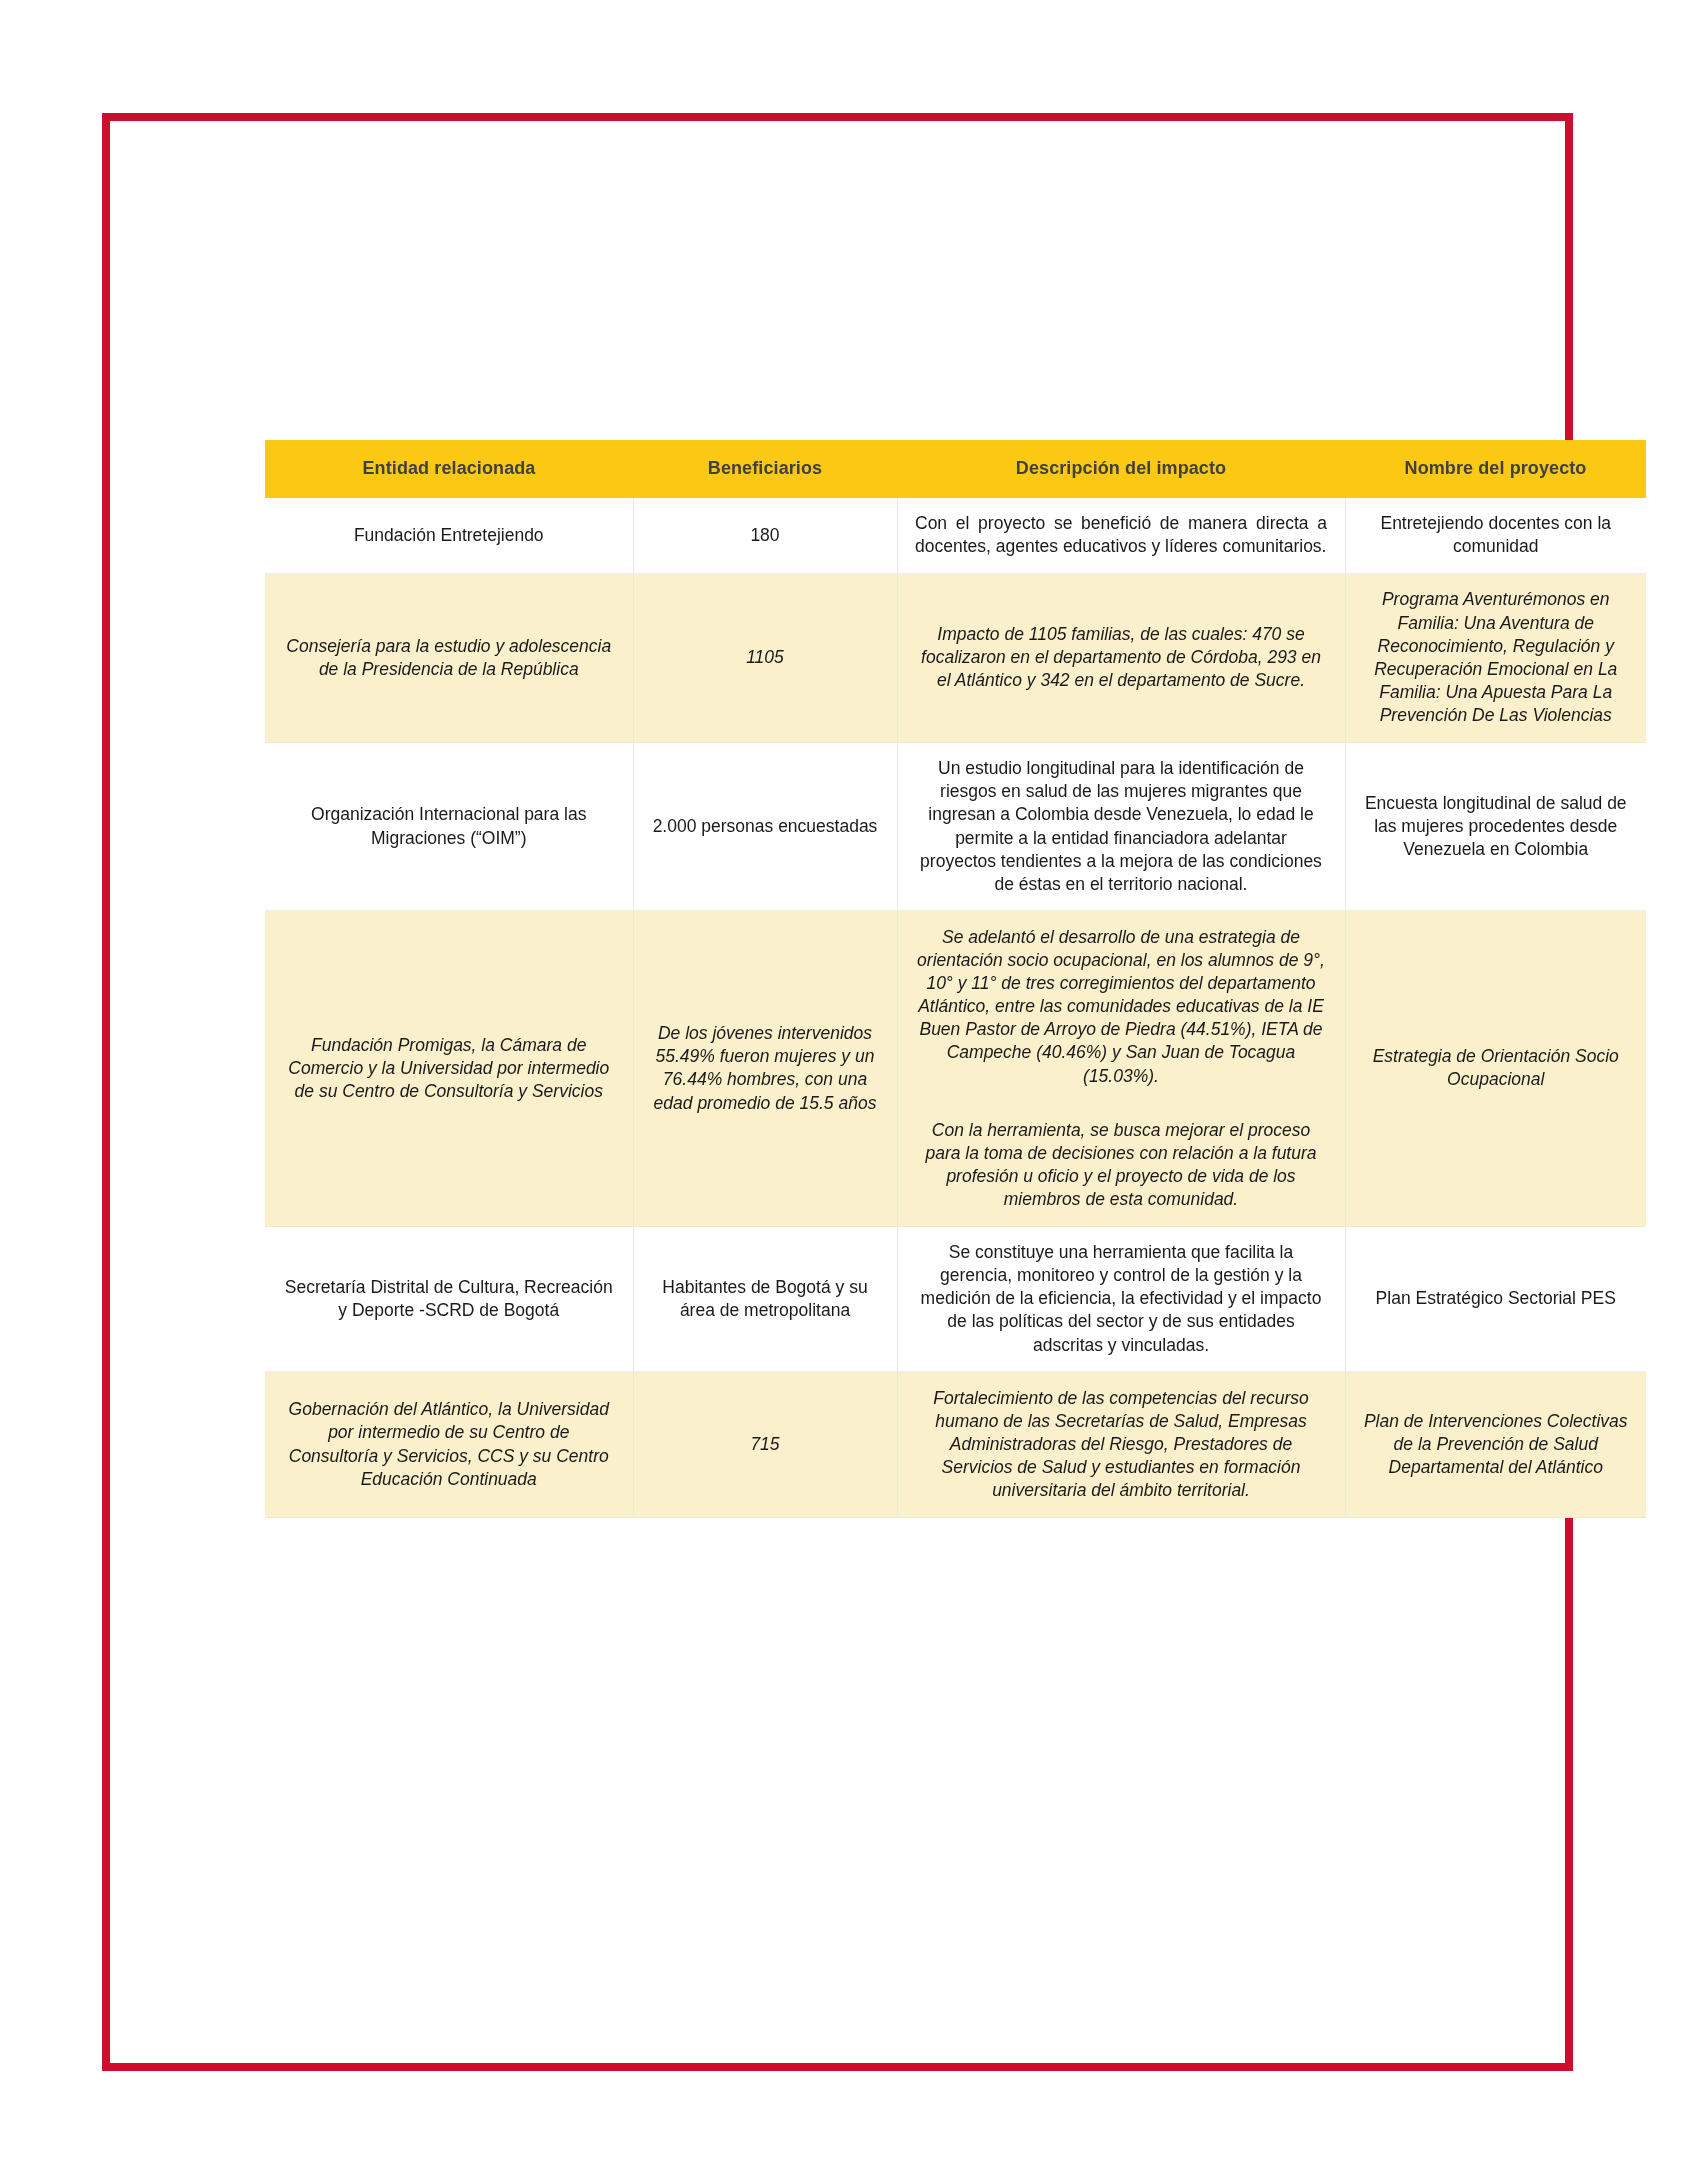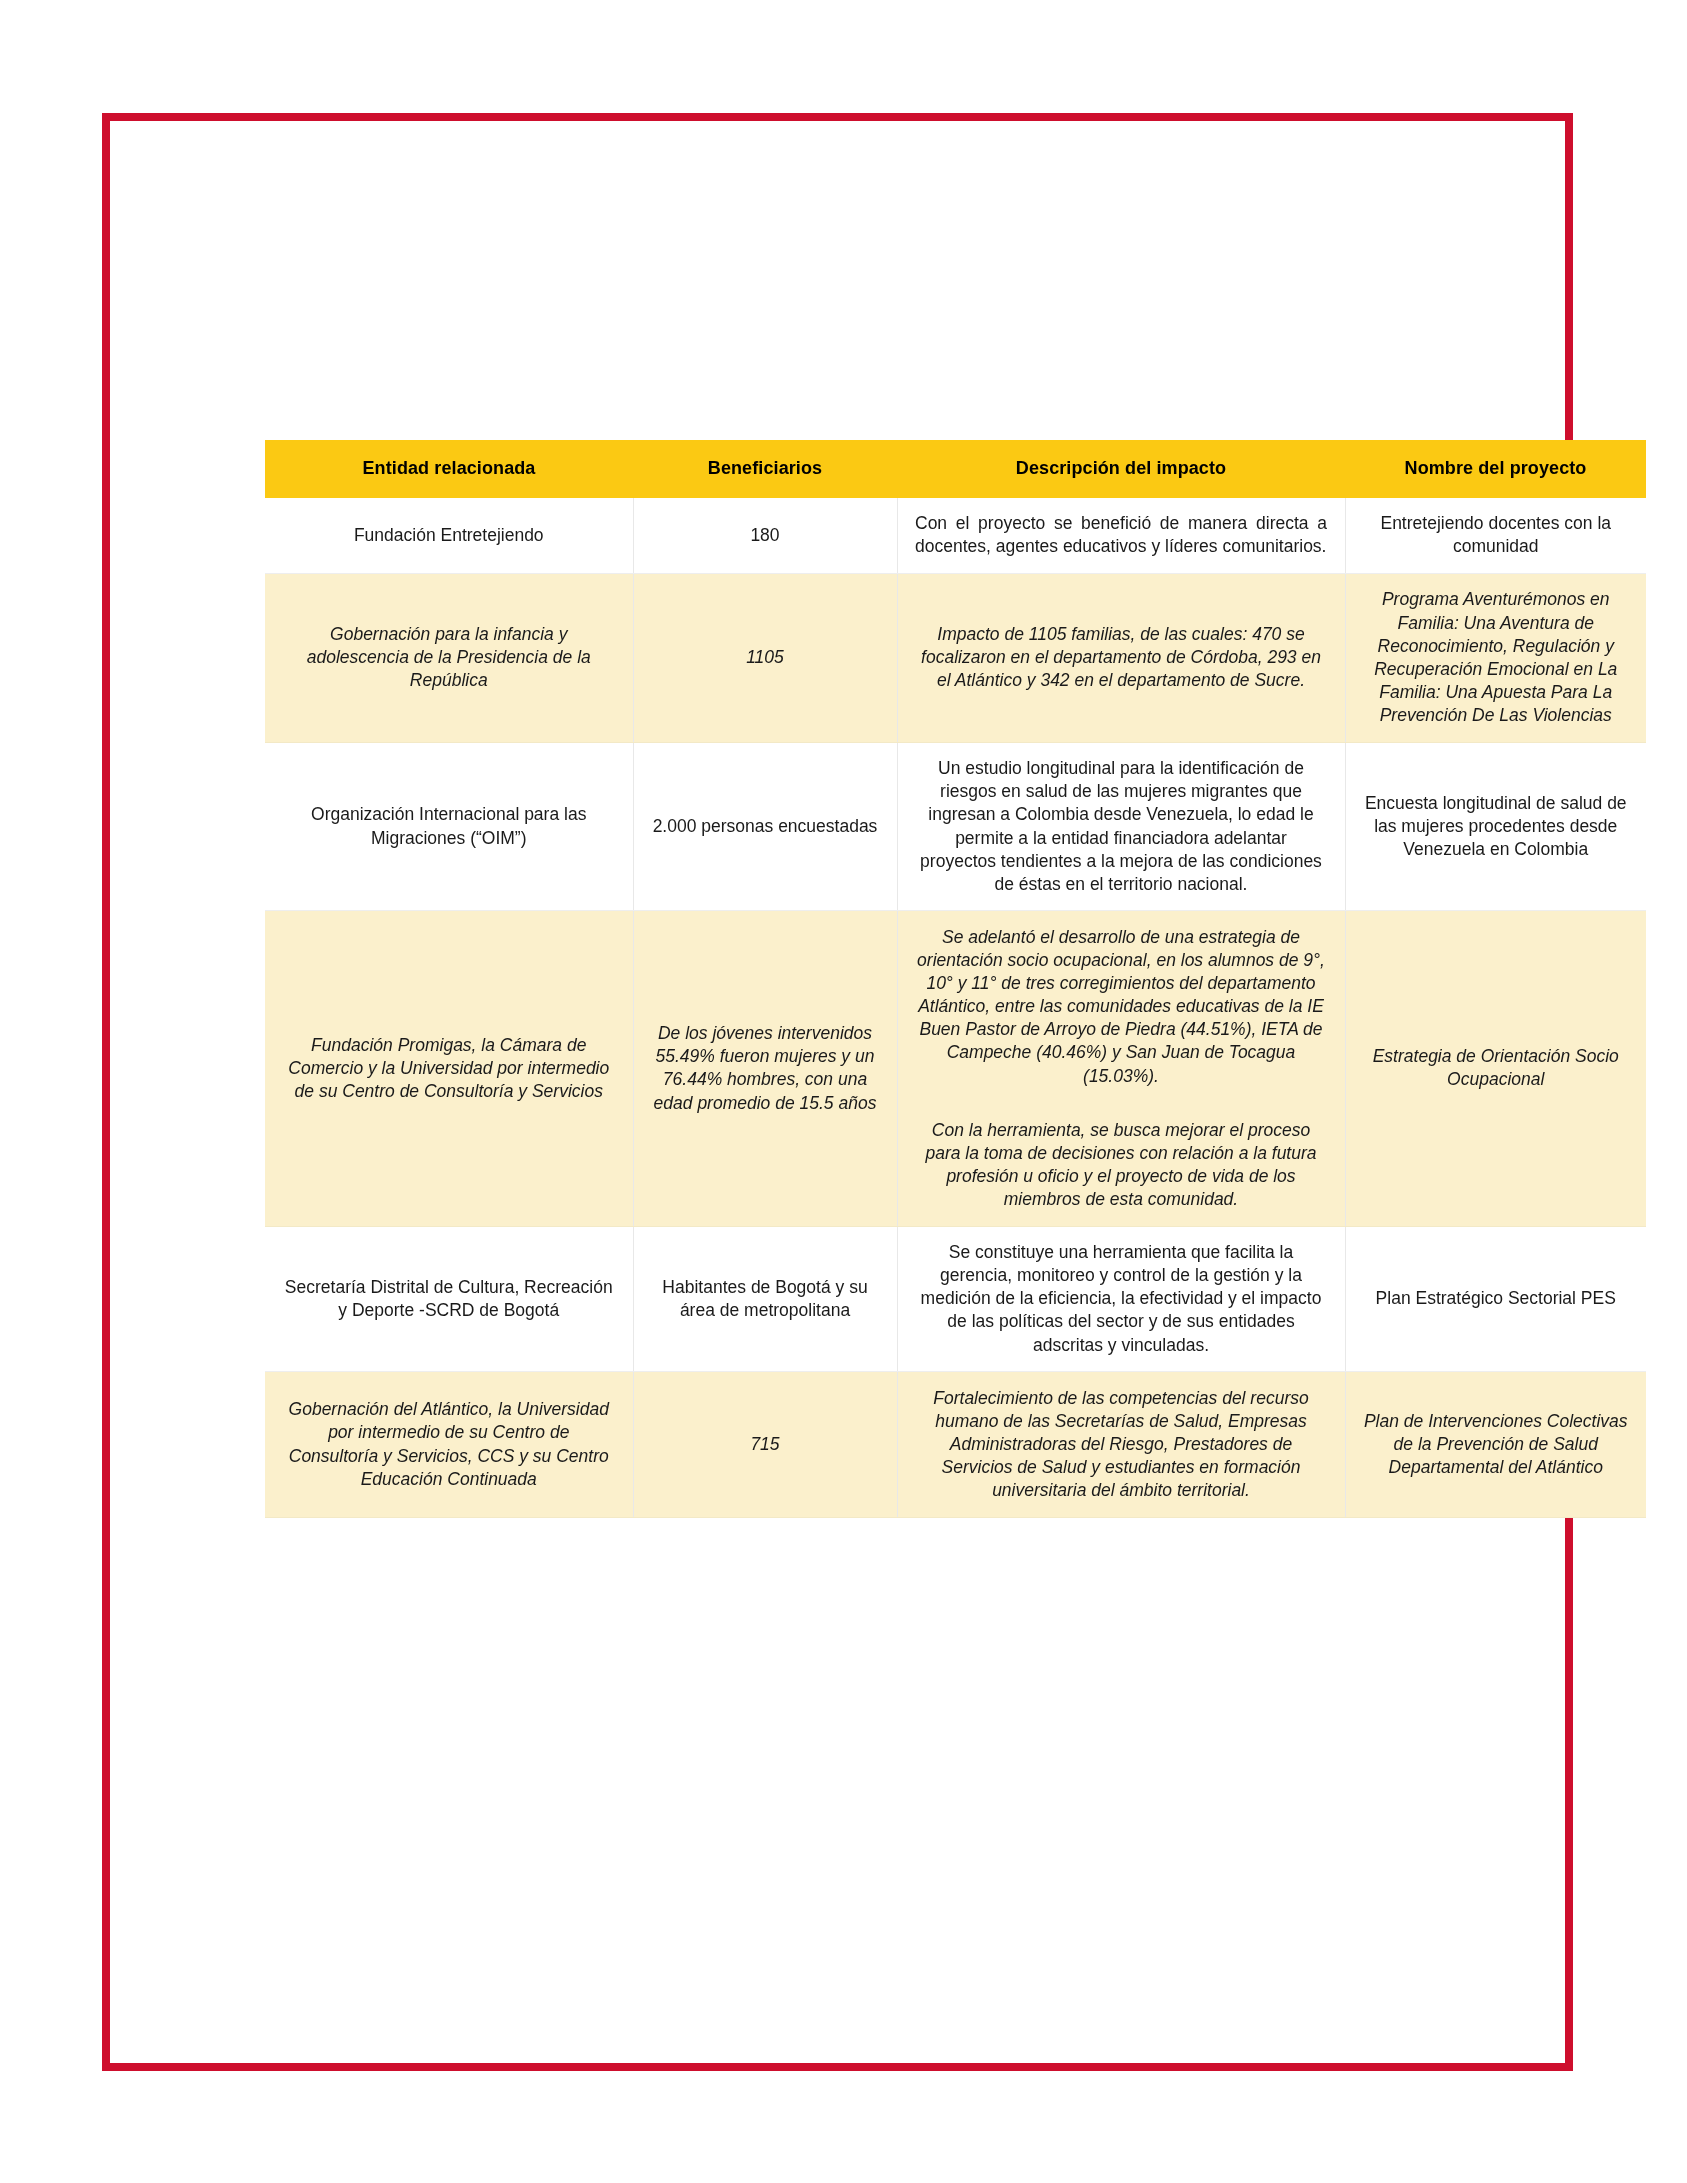--- a/index.html
+++ b/index.html
@@ -41,21 +41,21 @@
     table-layout: fixed;
   }
 
   table.impact-table col.c-entidad      { width: 368px; }
   table.impact-table col.c-beneficiarios{ width: 264px; }
   table.impact-table col.c-descripcion  { width: 448px; }
   table.impact-table col.c-proyecto     { width: 301px; }
 
   thead th {
     background: #FBC913;
-    color: #000000;
+    color: #404040;
     font-size: 18px;
     font-weight: bold;
     text-align: center;
     vertical-align: middle;
     padding: 17.5px 7.3px 19px 7.3px;
     border: none;
     letter-spacing: 0.1px;
   }
 
   tbody td {
@@ -103,21 +103,21 @@
       <tbody id="impact-table-body">
           <tr class="row-plain">
             <td>Fundación Entretejiendo</td>
             <td>180</td>
             <td class="justify-text">
               <span class="cell-para">Con el proyecto se benefició de manera directa a docentes, agentes educativos y líderes comunitarios.</span>
             </td>
             <td>Entretejiendo docentes con la comunidad</td>
           </tr>
           <tr class="row-shaded">
-            <td>Gobernación para la infancia y adolescencia de la Presidencia de la República</td>
+            <td>Consejería para la estudio y adolescencia de la Presidencia de la República</td>
             <td>1105</td>
             <td>
               <span class="cell-para">Impacto de 1105 familias, de las cuales: 470 se focalizaron en el departamento de Córdoba, 293 en el Atlántico y 342 en el departamento de Sucre.</span>
             </td>
             <td>Programa Aventurémonos en Familia: Una Aventura de Reconocimiento, Regulación y Recuperación Emocional en La Familia: Una Apuesta Para La Prevención De Las Violencias</td>
           </tr>
           <tr class="row-plain">
             <td>Organización Internacional para las Migraciones (“OIM”)</td>
             <td>2.000  personas encuestadas</td>
             <td>

